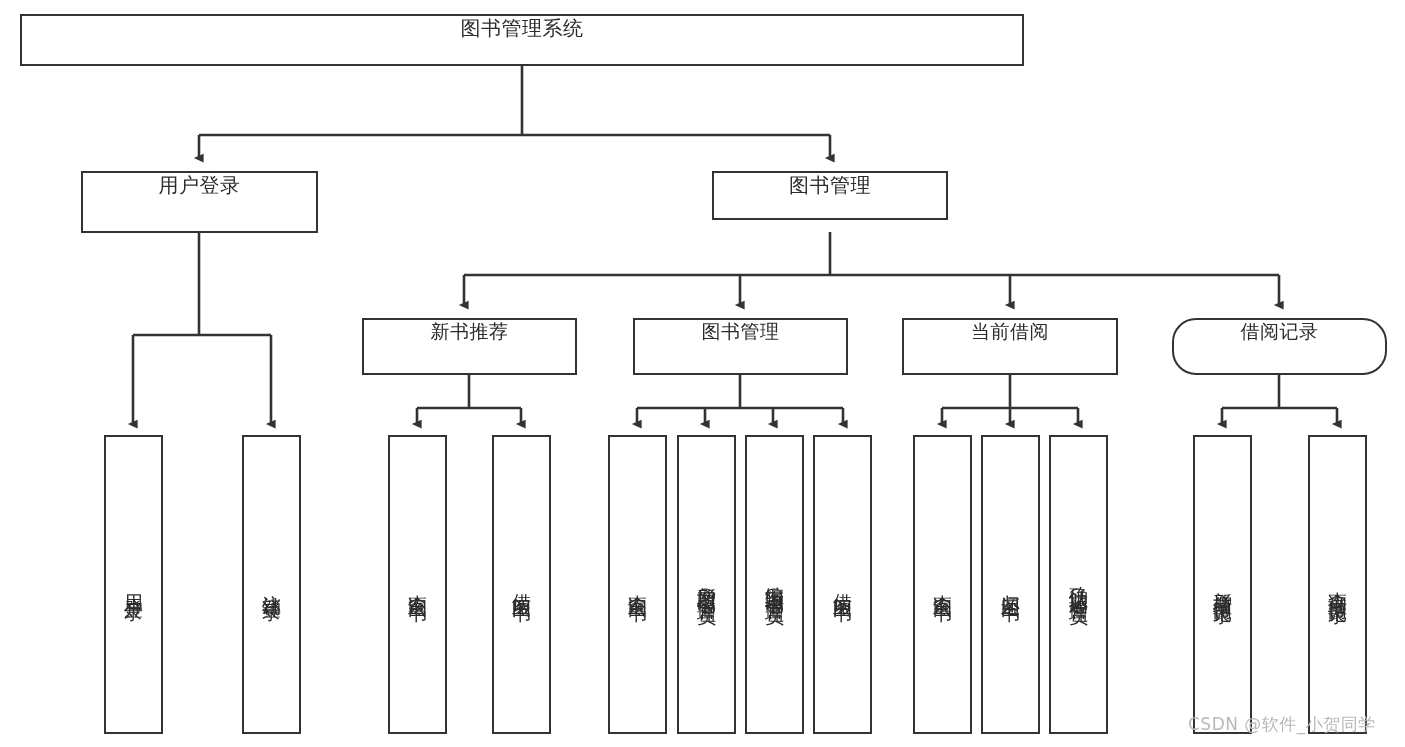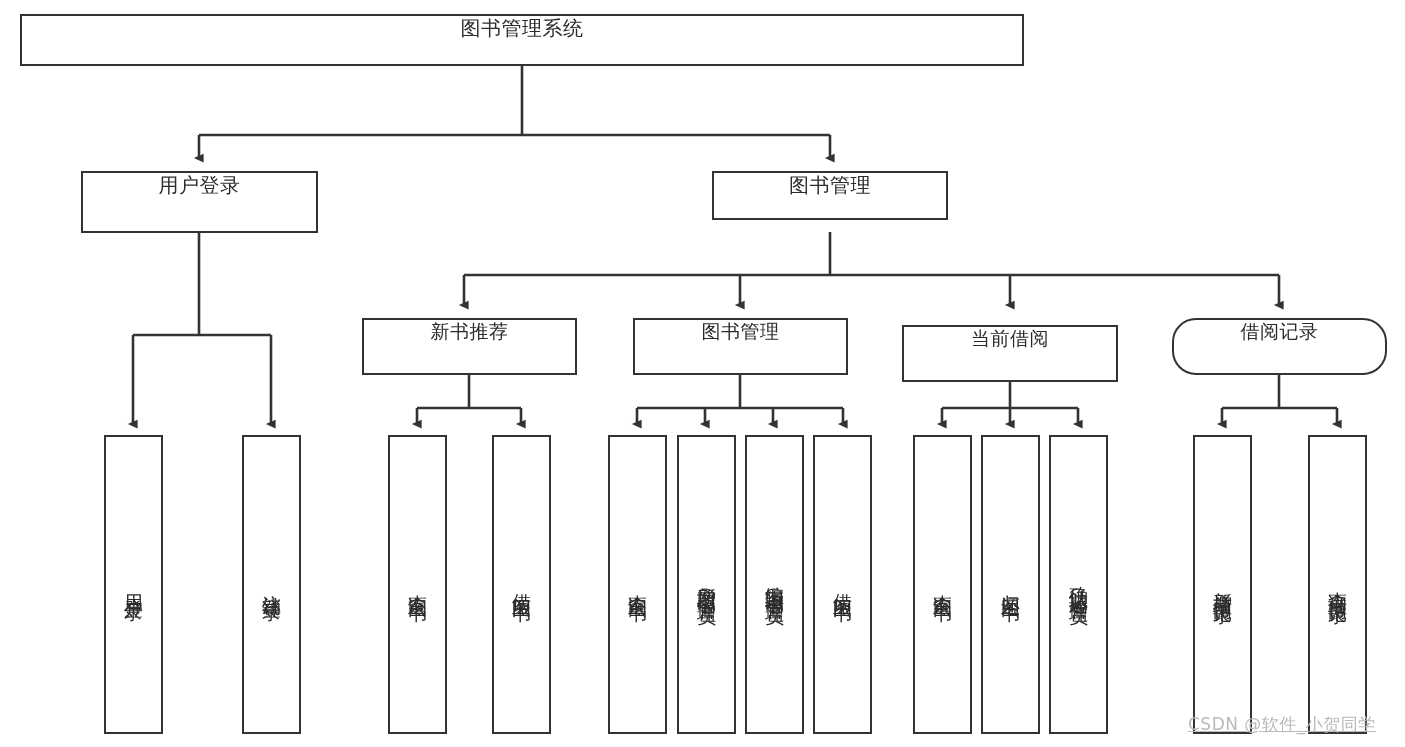--- a/index.html
+++ b/index.html
@@ -57,21 +57,20 @@
   .node.level2 .node-label { font-size: 20px; }
   .node.level3 .node-label { font-size: 19px; }
   .watermark {
     position: absolute;
     left: 1188px;
     top: 713px;
     font-size: 17px;
     color: #b9b9bd;
     white-space: nowrap;
     letter-spacing: 0.5px;
-    text-decoration: underline;
   }
 </style>
 </head>
 <body>
 
 <div id="diagram-root">
 
   <svg class="connectors" viewBox="0 0 1405 747" width="1405" height="747">
     <defs>
       <marker id="arrowhead" markerWidth="11" markerHeight="11" refX="4.6" refY="5.2" orient="auto" markerUnits="userSpaceOnUse">
@@ -132,21 +131,21 @@
   <div class="node level2" style="left:712px; top:171px; width:236px; height:49px;">
     <span class="node-label">图书管理</span>
   </div>
 
   <div class="node level3" style="left:362px; top:318px; width:215px; height:57px;">
     <span class="node-label">新书推荐</span>
   </div>
   <div class="node level3" style="left:633px; top:318px; width:215px; height:57px;">
     <span class="node-label">图书管理</span>
   </div>
-  <div class="node level3" style="left:902px; top:318px; width:216px; height:57px;margin-top:7px;">
+  <div class="node level3" style="left:902px; top:318px; width:216px; height:57px;">
     <span class="node-label">当前借阅</span>
   </div>
   <div class="node level3" style="left:1172px; top:318px; width:215px; height:57px;border-radius:24px;">
     <span class="node-label">借阅记录</span>
   </div>
 
   <div class="node vertical" style="left:104px; top:435px; width:59px; height:299px;">
     <span class="node-label">用户登录</span>
   </div>
   <div class="node vertical" style="left:242px; top:435px; width:59px; height:299px;">

